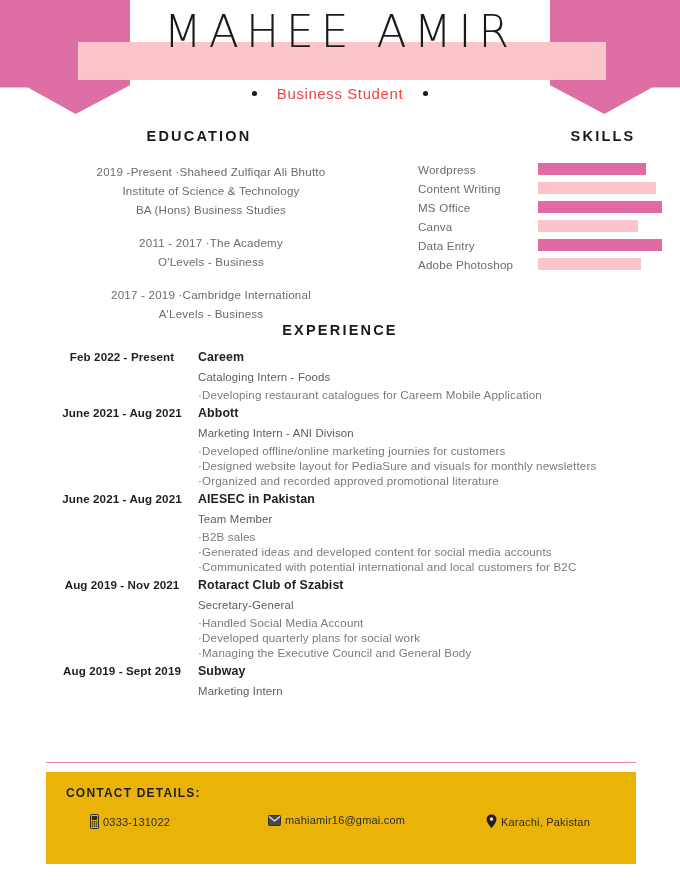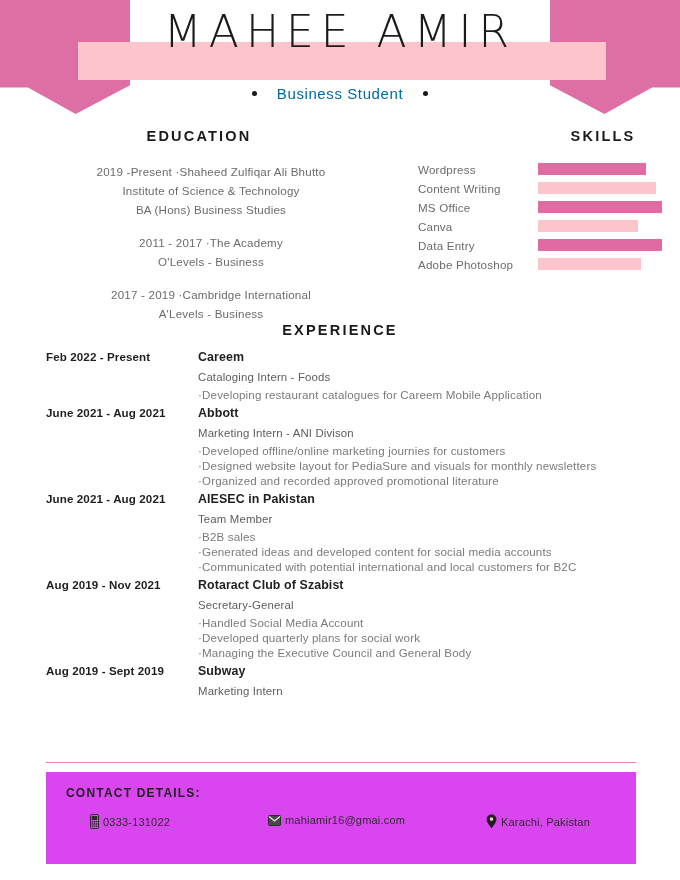--- a/index.html
+++ b/index.html
@@ -53,21 +53,21 @@
     font-weight: 300;
     color: #1a1a1a;
     font-family: "DejaVu Sans", sans-serif;
   }
   .subtitle-row {
     position: absolute;
     left: 0; top: 85px;
     width: 680px;
     text-align: center;
     font-size: 15px;
-    color: #0369a1;
+    color: #ef4444;
     letter-spacing: 0.6px;
   }
   .subtitle-row .dot {
     display: inline-block;
     width: 5px; height: 5px;
     border-radius: 50%;
     background: #1a1a1a;
     vertical-align: middle;
     margin: 0 20px 3px 20px;
   }
@@ -140,20 +140,21 @@
     display: flex;
     align-items: baseline;
   }
   .exp-dates {
     width: 152px;
     font-size: 11.6px;
     font-weight: bold;
     color: #1f1f1f;
     letter-spacing: 0.1px;
     flex: none;
+    text-align: center;
   }
   .exp-company {
     font-size: 12.4px;
     font-weight: bold;
     color: #1f1f1f;
     letter-spacing: 0.1px;
   }
   .exp-body {
     margin-left: 152px;
     margin-top: 7px;
@@ -175,21 +176,21 @@
   .divider {
     position: absolute;
     left: 46px; top: 762px;
     width: 590px; height: 1px;
     background: #e87fae;
   }
   .contact-box {
     position: absolute;
     left: 46px; top: 772px;
     width: 590px; height: 92px;
-    background: #d946ef;
+    background: #eab308;
   }
   .contact-title {
     position: absolute;
     left: 20px; top: 14px;
     font-size: 12px;
     font-weight: bold;
     letter-spacing: 1.2px;
     color: #1f1f1f;
   }
   .contact-items {

